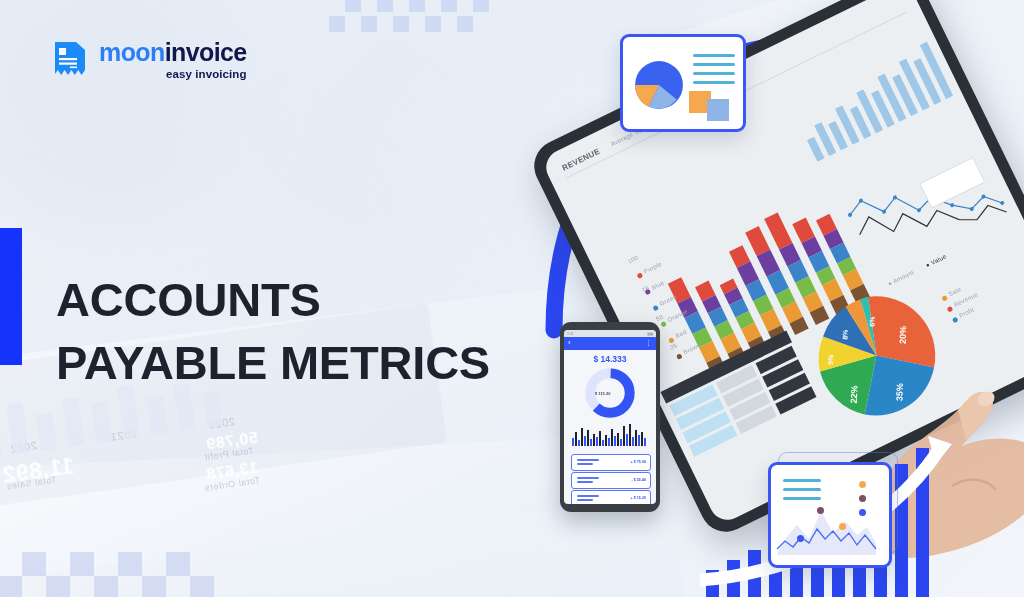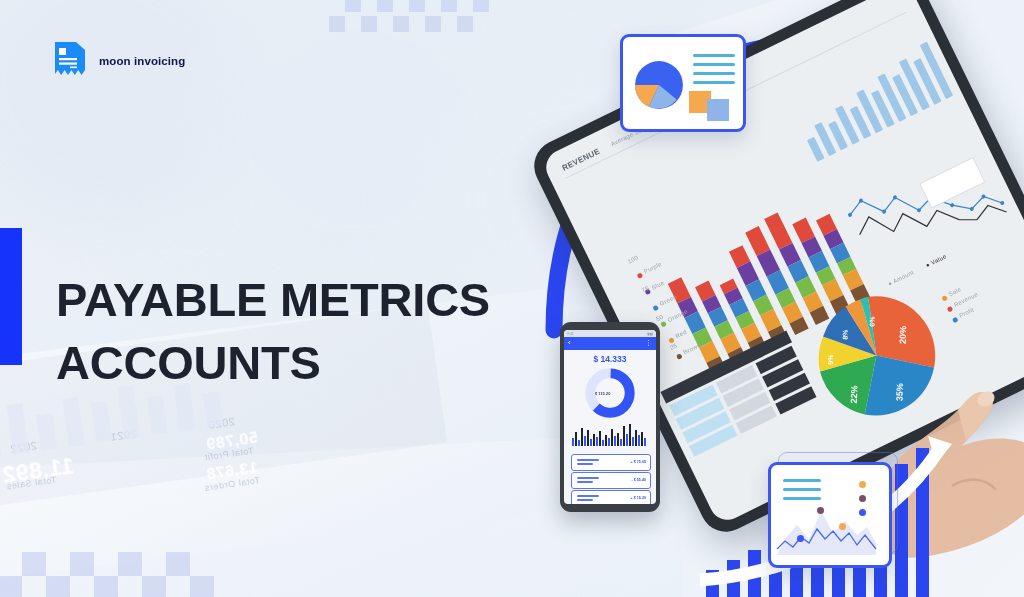--- a/index.html
+++ b/index.html
@@ -350,28 +350,31 @@
 
   <div class="logo">
     <svg class="logo-mark" viewBox="0 0 36 40">
       <path d="M3 2 H24 L33 10 V30 L29.6 35 L26.2 30 L22.8 35 L19.4 30 L16 35 L12.6 30 L9.2 35 L5.8 30 L3 34 Z" fill="#1b8cf7"></path>
       <rect x="7" y="8" width="7" height="7" fill="#ffffff"></rect>
       <rect x="7" y="18" width="18" height="2.2" fill="#ffffff"></rect>
       <rect x="7" y="22.5" width="18" height="2.2" fill="#ffffff"></rect>
       <rect x="18" y="26.5" width="7" height="1.6" fill="#ffffff"></rect>
     </svg>
     <div class="logo-words">
-      <div class="logo-sub">moon invoicing</div>
+      <div class="logo-main">
+        <span class="w1">moon</span><span class="w2">invoice</span>
+      </div>
+      <div class="logo-sub">easy invoicing</div>
     </div>
   </div>
 
   <div class="accent-bar"></div>
   <h1 class="headline">
+    <span>ACCOUNTS</span>
     <span>PAYABLE METRICS</span>
-    <span>ACCOUNTS</span>
   </h1>
 
   <div class="illus">
 
     <svg class="ribbon" width="484" height="597" viewBox="0 0 484 597">
       <path d="M14 330 C14 160, 120 42, 284 42 C392 42, 462 118, 470 232" fill="none" stroke="#2b46f0" stroke-width="17" stroke-linecap="round"></path>
     </svg>
 
     <div class="tablet">
       <div class="tablet-body"></div>

